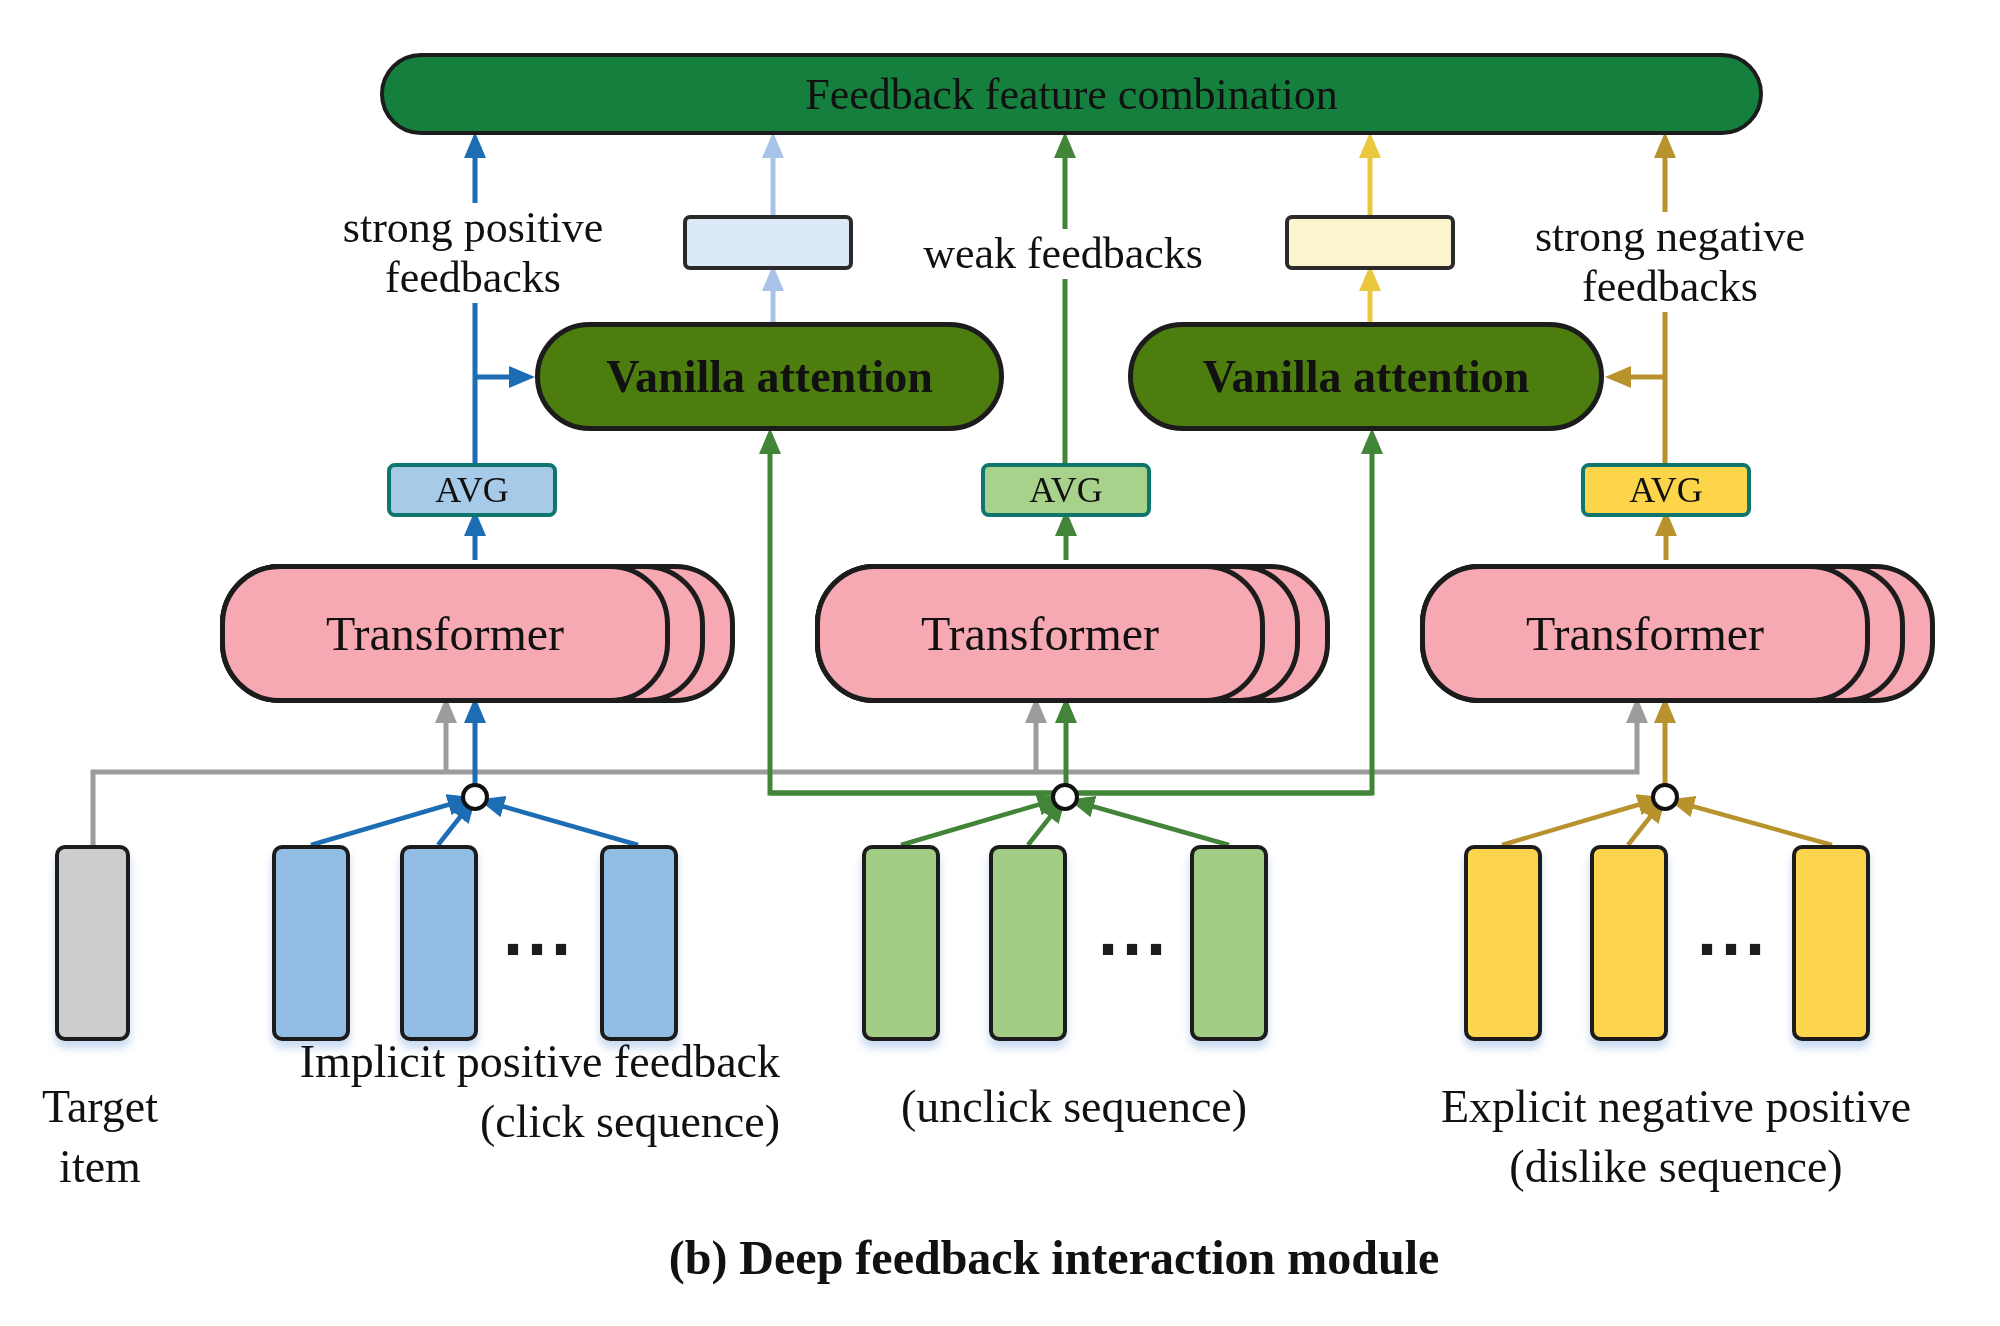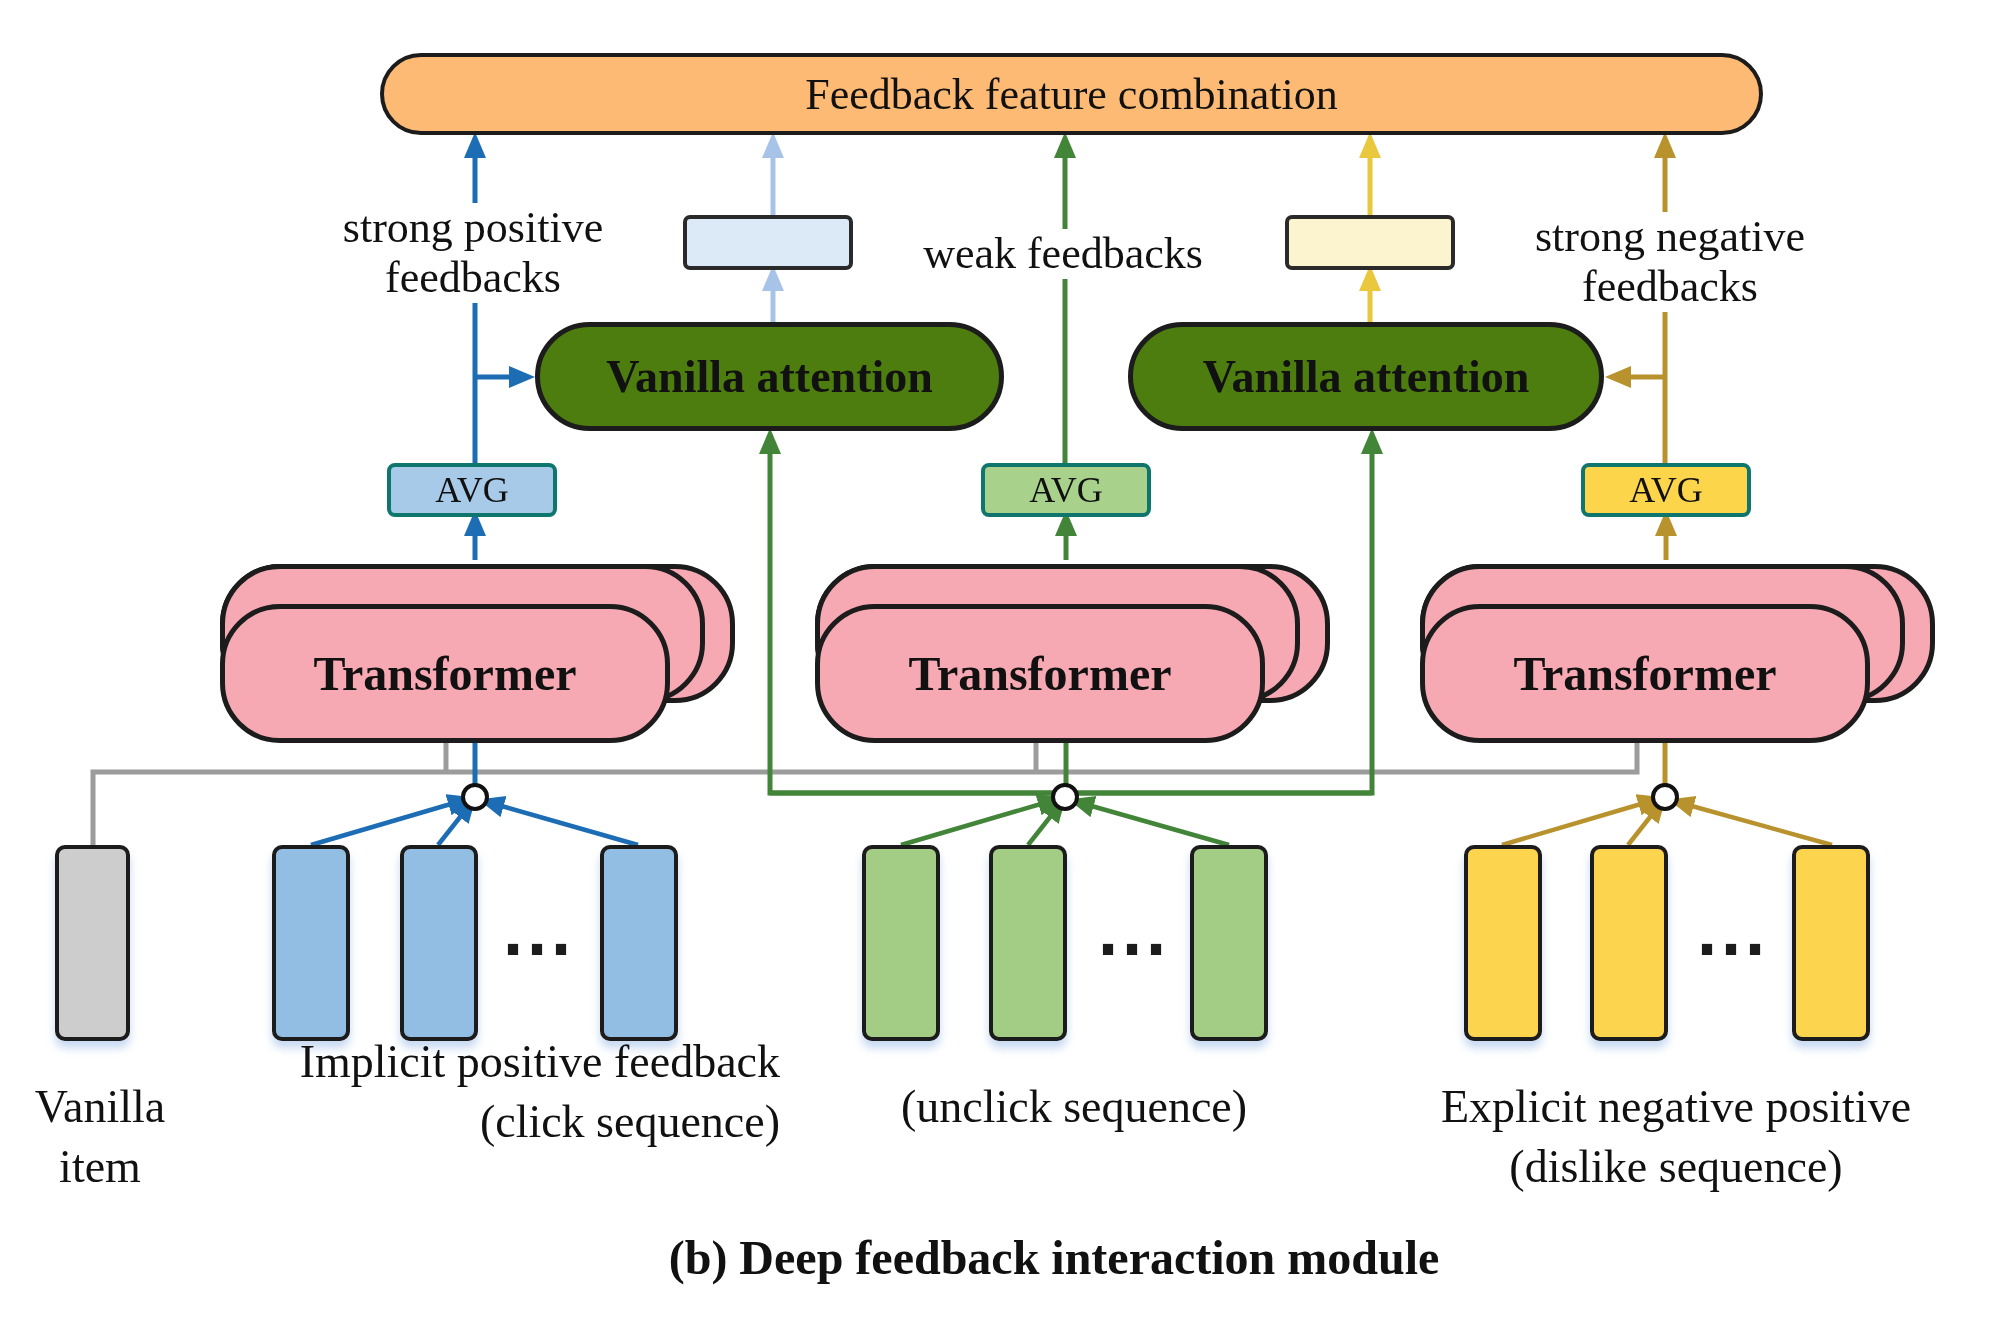--- a/index.html
+++ b/index.html
@@ -5,21 +5,21 @@
   html,body{margin:0;padding:0;background:#ffffff;}
   #canvas{
     position:relative;width:2000px;height:1326px;background:#ffffff;overflow:hidden;
     font-family:"Liberation Serif","DejaVu Serif",serif;color:#111;
   }
   #wires{position:absolute;left:0;top:0;z-index:1;}
   .box{position:absolute;box-sizing:border-box;display:flex;align-items:center;justify-content:center;}
   .z2{z-index:2;} .z3{z-index:3;}
   .top-box{
     left:380px;top:53px;width:1383px;height:82px;
-    background:#fdba74;border:4px solid #1c1c1c;border-radius:41px;
+    background:#15803d;border:4px solid #1c1c1c;border-radius:41px;
     font-size:44px;
   }
   .small-rect{width:170px;height:55px;top:215px;border:4px solid #2a2a2a;border-radius:7px;}
   .rect-lblue{left:683px;background:#dce9f7;}
   .rect-lyellow{left:1285px;background:#fcf3cf;}
   .vanilla{
     top:322px;height:109px;background:#4d7c0f;border:5px solid #1c1c1c;border-radius:55px;
     font-size:46px;font-weight:bold;
   }
   .vanilla-left{left:535px;width:469px;}
@@ -27,21 +27,21 @@
   .avg{
     top:463px;width:170px;height:54px;border:4px solid #0f766e;border-radius:8px;font-size:36px;
   }
   .avg-left{left:387px;background:#a7cae9;}
   .avg-middle{left:981px;background:#a8d18c;}
   .avg-right{left:1581px;background:#fcd54b;}
   .t-layer{
     position:absolute;top:564px;height:139px;background:#f6a9b2;
     border:5px solid #1c1c1c;border-radius:60px;box-sizing:border-box;
   }
-  .t-main{font-size:48px;font-weight:bold;display:flex;align-items:center;justify-content:center;margin-top:40px;}
+  .t-main{font-size:48px;font-weight:normal;display:flex;align-items:center;justify-content:center;}
   .bar{
     position:absolute;top:845px;width:78px;height:196px;box-sizing:border-box;
     border:4px solid #1c1c1c;border-radius:10px;
     box-shadow:0 7px 9px rgba(130,170,225,0.45);
   }
   .bar-gray{background:#cdcdcd;width:75px;}
   .bar-blue{background:#92bee3;}
   .bar-green{background:#a3cd85;}
   .bar-yellow{background:#fdd44e;}
   .dots{
@@ -212,21 +212,21 @@
   </div>
   <div class="note" style="left:903px;top:229px;width:320px;">
     <div>weak feedbacks</div>
   </div>
   <div class="note" style="left:1510px;top:212px;width:320px;">
     <div>strong negative</div>
     <div>feedbacks</div>
   </div>
 
   <div class="seq-label" style="left:20px;top:1077px;width:160px;">
-    <div>Vanilla</div>
+    <div>Target</div>
     <div>item</div>
   </div>
   <div class="seq-label" style="left:180px;top:1032px;width:600px;text-align:right;">
     <div>Implicit positive feedback</div>
     <div>(click sequence)</div>
   </div>
   <div class="seq-label" style="left:774px;top:1077px;width:600px;">
     <div>(unclick sequence)</div>
   </div>
   <div class="seq-label" style="left:1376px;top:1077px;width:600px;">

